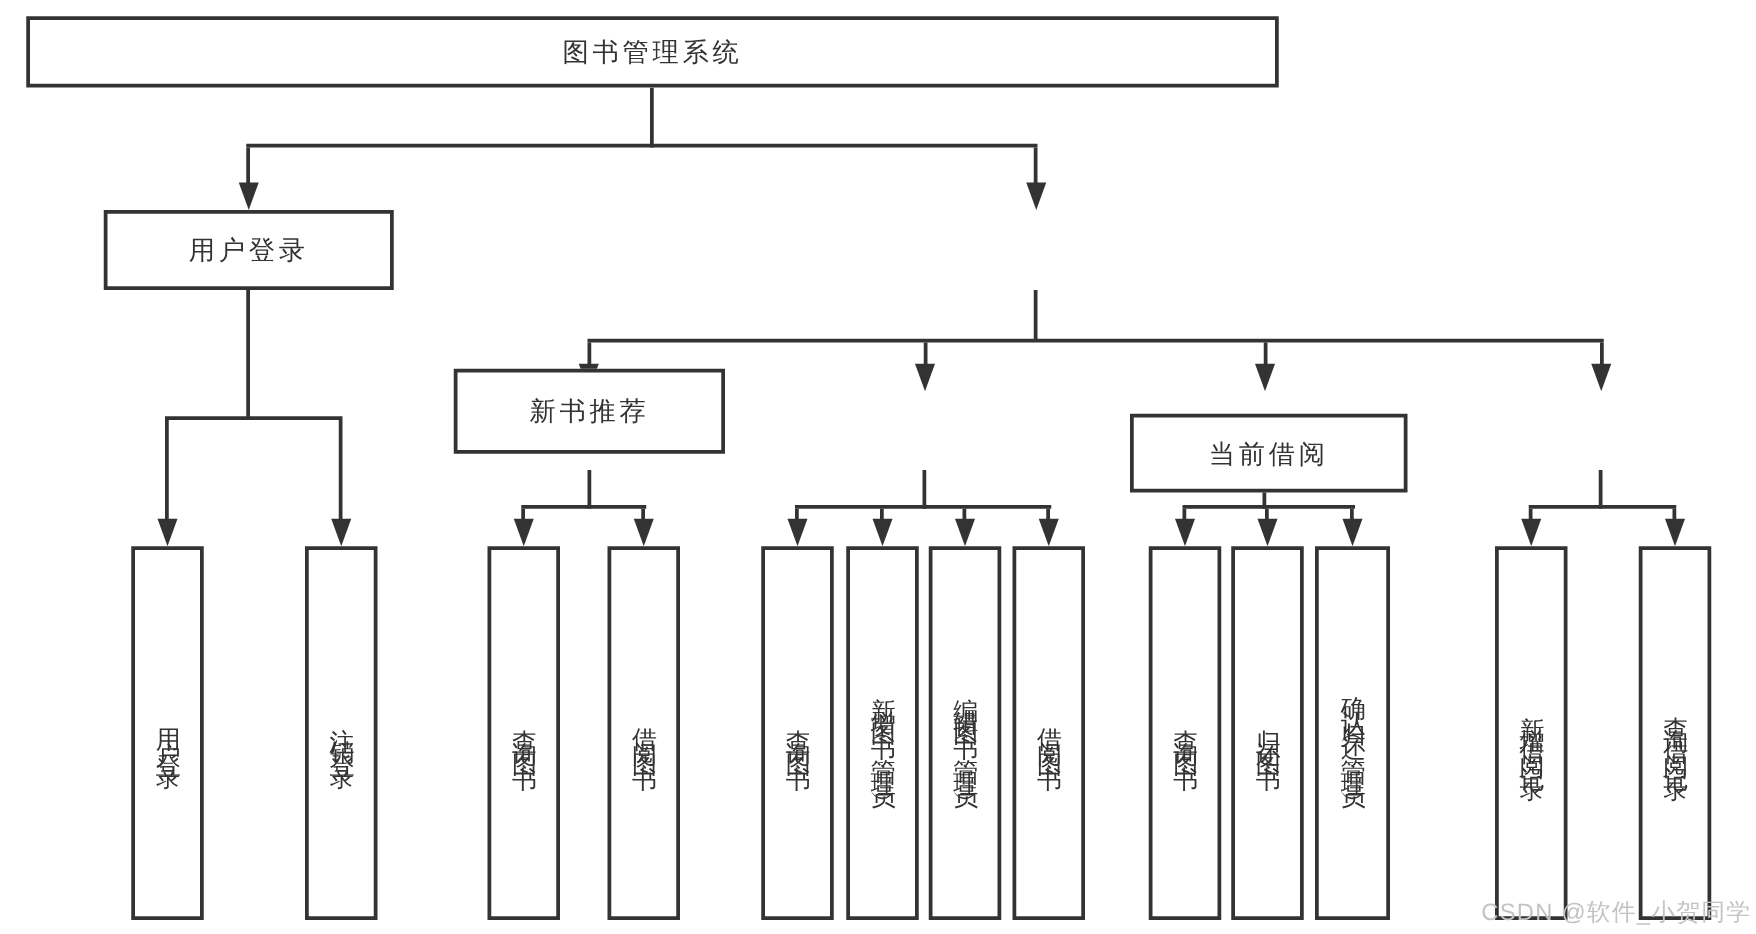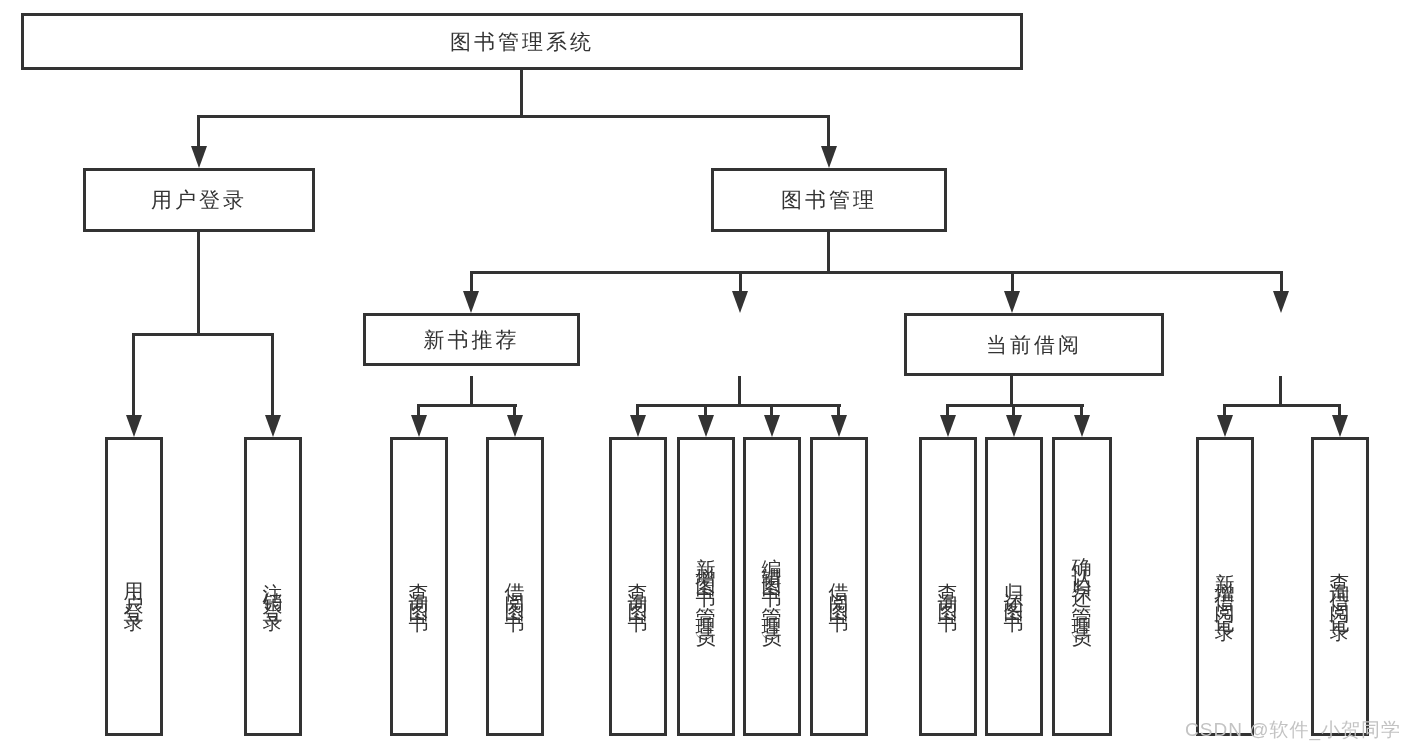--- a/index.html
+++ b/index.html
@@ -83,28 +83,25 @@
   <div class="ln" style="left:1338px;top:407px;width:3px;height:10px"></div>
   <div class="ah" style="left:1332px;top:415px"></div>
 
   <div class="box" style="left:21px;top:13px;width:1002px;height:57px">
     <span class="hlbl">图书管理系统</span>
   </div>
 
   <div class="box" style="left:83px;top:168px;width:232px;height:64px">
     <span class="hlbl">用户登录</span>
   </div>
-  <div class="box" style="left:711px;top:168px;width:236px;height:64px">
-    <span class="hlbl">图书管理</span>
-  </div>
 
-  <div class="box" style="left:363px;top:313px;width:217px;height:53px">
+  <div class="box" style="left:363px;top:295px;width:217px;height:68px">
     <span class="hlbl">新书推荐</span>
   </div>
-  <div class="box" style="left:904px;top:313px;width:260px;height:63px">
+  <div class="box" style="left:904px;top:331px;width:222px;height:63px">
     <span class="hlbl">当前借阅</span>
   </div>
 
   <div class="box" style="left:105px;top:437px;width:58px;height:299px">
     <span class="vlbl">用户登录</span>
   </div>
   <div class="box" style="left:244px;top:437px;width:58px;height:299px">
     <span class="vlbl">注销登录</span>
   </div>
 

